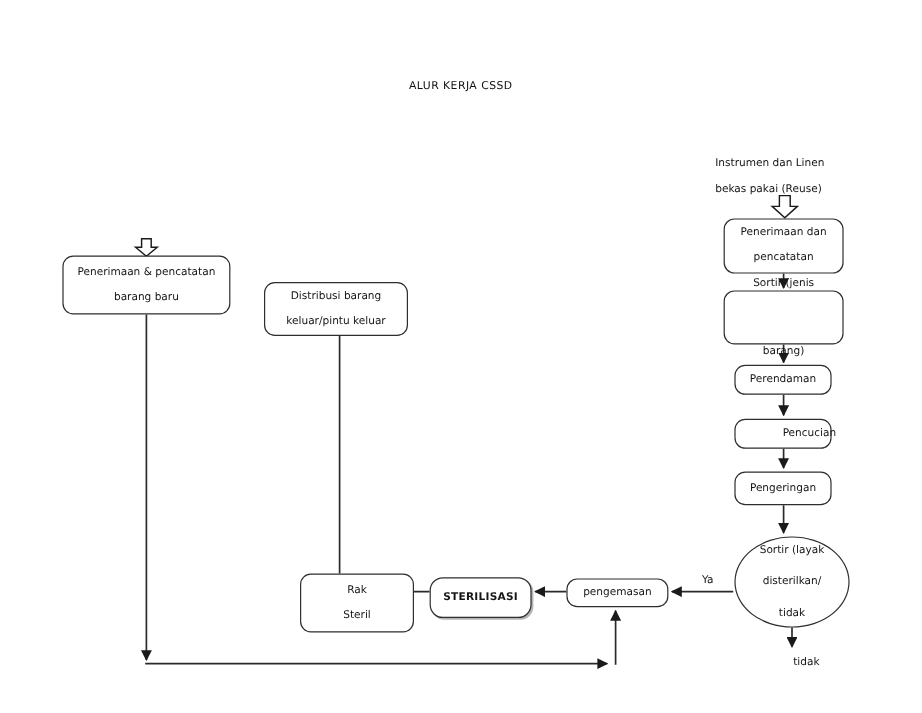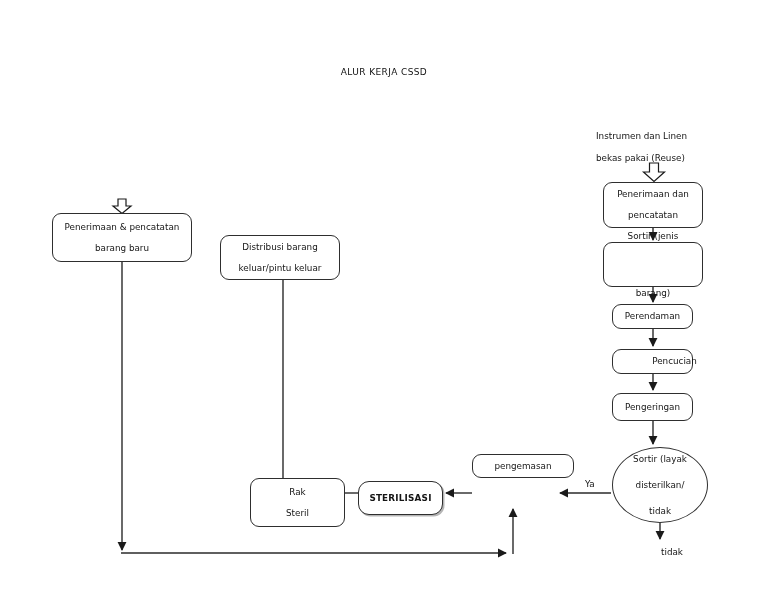--- a/index.html
+++ b/index.html
@@ -119,20 +119,20 @@
 
   <div class="node" style="left:250px; top:478px; width:95px; height:49px;">
     <span>Rak</span>
     <span>Steril</span>
   </div>
 
   <div class="node bold shadowed" style="left:358px; top:481px; width:85px; height:34px;">
     <span>STERILISASI</span>
   </div>
 
-  <div class="node" style="left:472px; top:454px; width:102px; height:24px;">
+  <div class="node" style="left:472px; top:482px; width:85px; height:24px;">
     <span>pengemasan</span>
   </div>
 
   <div class="free-label" style="left:585px; top:474px;">Ya</div>
   <div class="free-label" style="left:661px; top:542px;">tidak</div>
 
 </div>
 
 </body></html>

